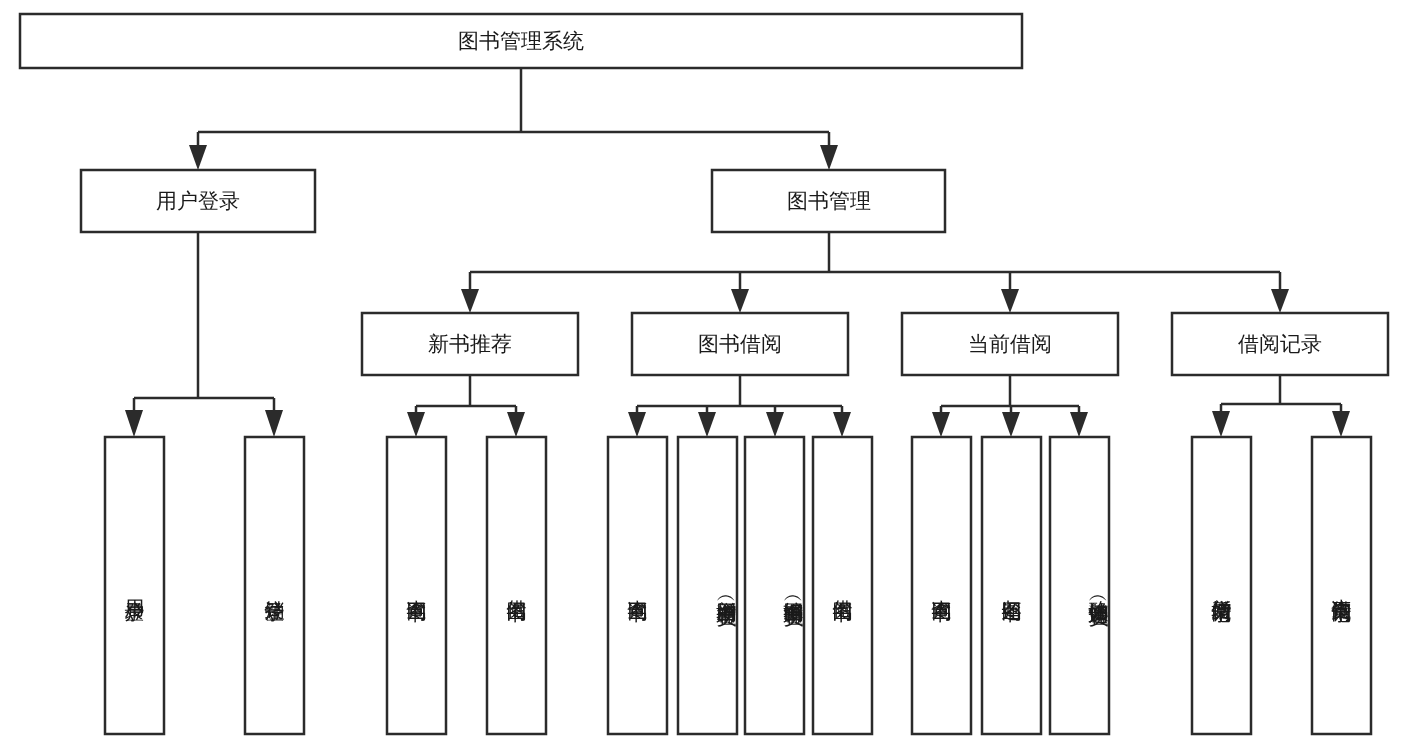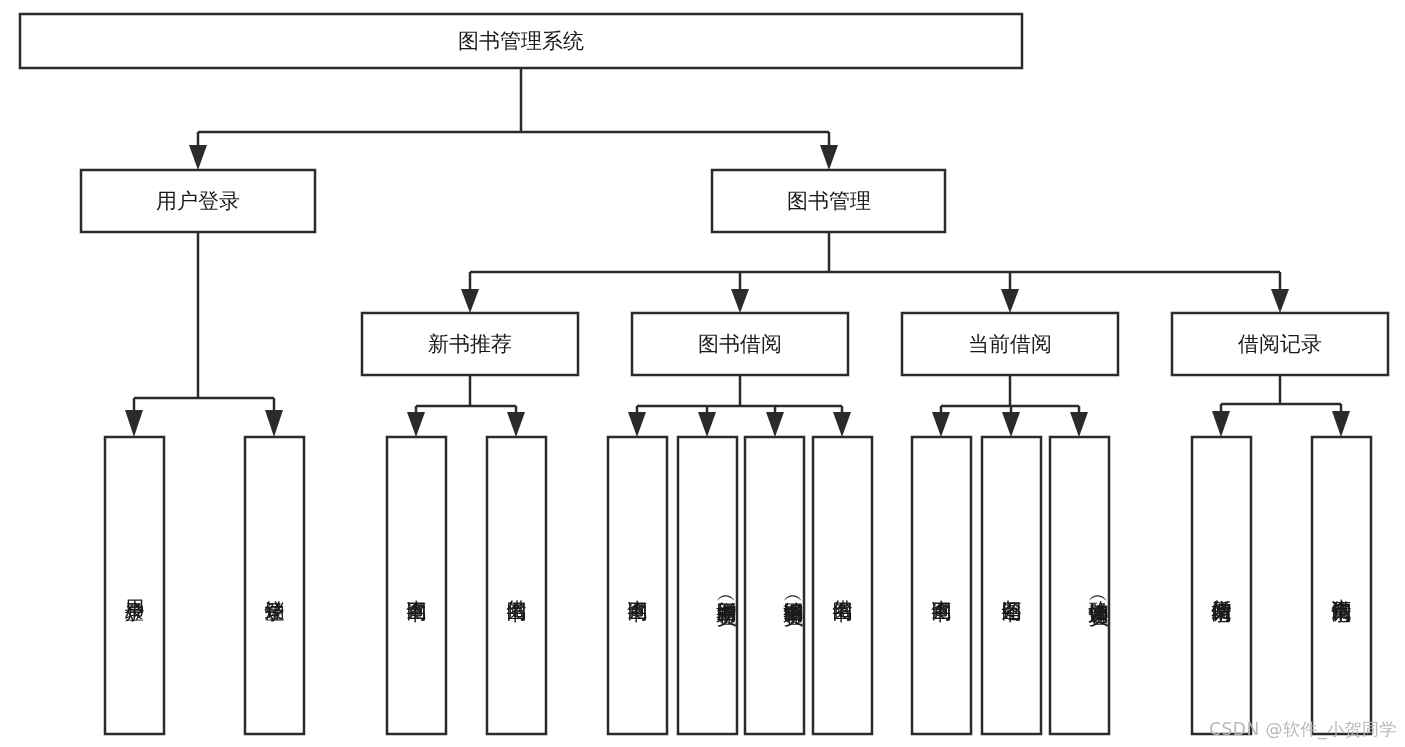--- a/index.html
+++ b/index.html
@@ -200,15 +200,14 @@
   <div class="vert-label" style="left:608px; top:437px; width:59px; height:297px;">查询图书</div>
   <div class="vert-label" style="left:678px; top:437px; width:59px; height:297px; align-items:flex-start; padding-top:8px; box-sizing:border-box;">新增图书（管理员）</div>
   <div class="vert-label" style="left:745px; top:437px; width:59px; height:297px; align-items:flex-start; padding-top:8px; box-sizing:border-box;">编辑图书（管理员）</div>
   <div class="vert-label" style="left:813px; top:437px; width:59px; height:297px;">借阅图书</div>
   <div class="vert-label" style="left:912px; top:437px; width:59px; height:297px;">查询图书</div>
   <div class="vert-label" style="left:982px; top:437px; width:59px; height:297px;">归还图书</div>
   <div class="vert-label" style="left:1050px; top:437px; width:59px; height:297px; align-items:flex-start; padding-top:8px; box-sizing:border-box;">确认归还（管理员）</div>
   <div class="vert-label" style="left:1192px; top:437px; width:59px; height:297px;">新增借阅记录</div>
   <div class="vert-label" style="left:1312px; top:437px; width:59px; height:297px;">查询借阅记录</div>
 
-  <div id="watermark">CSDN @软件_小贺同学</div>
 
 </div>
 
 </body></html>

